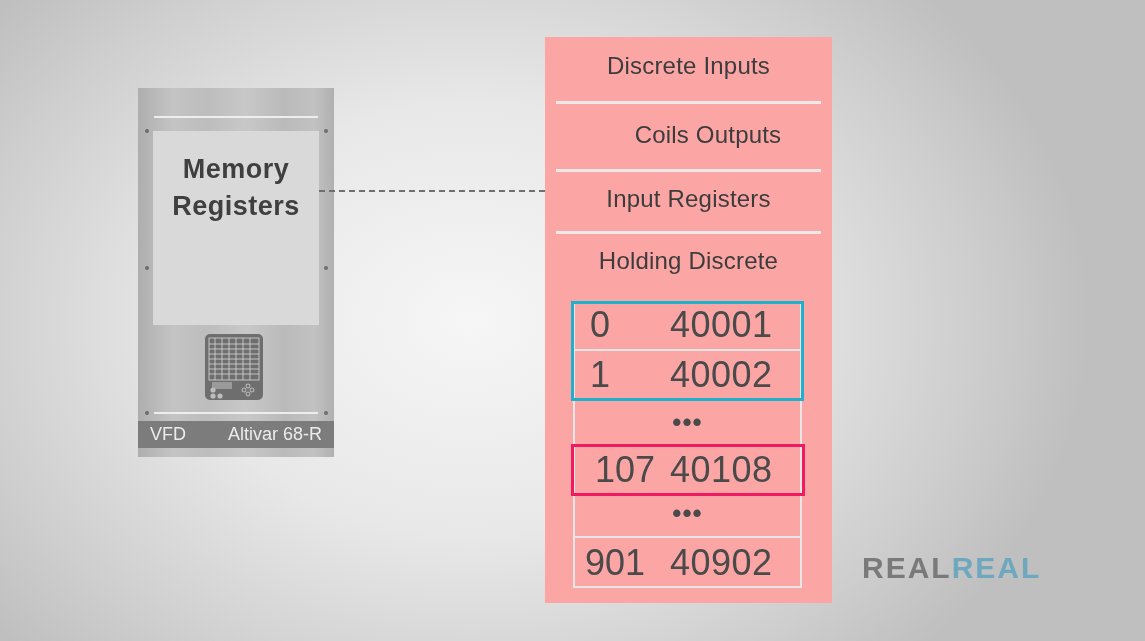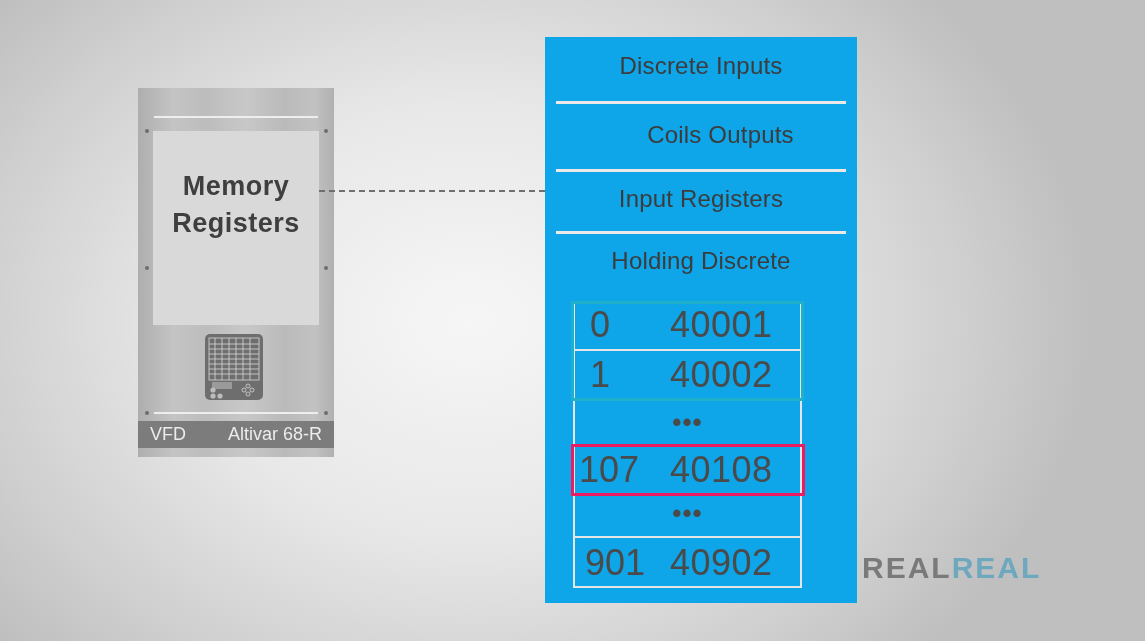--- a/index.html
+++ b/index.html
@@ -45,21 +45,21 @@
       left: 15px;
       top: 43px;
       width: 166px;
       height: 194px;
       background: #d9d9d9;
       display: flex;
       flex-direction: column;
       align-items: center;
     }
     .device .screen-title {
-      margin-top: 37px;
+      margin-top: 20px;
       font-size: 27px;
       font-weight: bold;
       line-height: 37px;
       color: #3f3f3f;
       text-align: center;
       letter-spacing: 0.5px;
     }
     .device .keypad {
       position: absolute;
       left: 67px;
@@ -94,23 +94,23 @@
       width: 226px;
       height: 0;
       border-top: 2px dashed #6f6f6f;
     }
 
     
     .panel {
       position: absolute;
       left: 545px;
       top: 37px;
-      width: 312px;
+      width: 287px;
       height: 566px;
-      background: #0ea5e9;
+      background: #fca5a5;
     }
     .panel .section {
       position: absolute;
       left: 0;
       right: 0;
       text-align: center;
       font-size: 24px;
       color: #3c3c3c;
       letter-spacing: 0.2px;
     }
@@ -271,21 +271,21 @@
     </div>
     <div class="reg-sep" style="top:48px;"></div>
     <div class="reg-row" style="top:50px;">
       <span class="idx">1</span>
       <span class="addr">40002</span>
     </div>
 
     <div class="ellipsis" style="top:106px;">•••</div>
 
     <div class="reg-row" style="top:145px;">
-      <span class="idx" style="padding-left:4px;">107</span>
+      <span class="idx" style="padding-left:20px;">107</span>
       <span class="addr">40108</span>
     </div>
 
     <div class="ellipsis" style="top:197px;">•••</div>
 
     <div class="reg-sep" style="top:235px;"></div>
     <div class="reg-row" style="top:238px;">
       <span class="idx" style="padding-left:10px;">901</span>
       <span class="addr">40902</span>
     </div>

